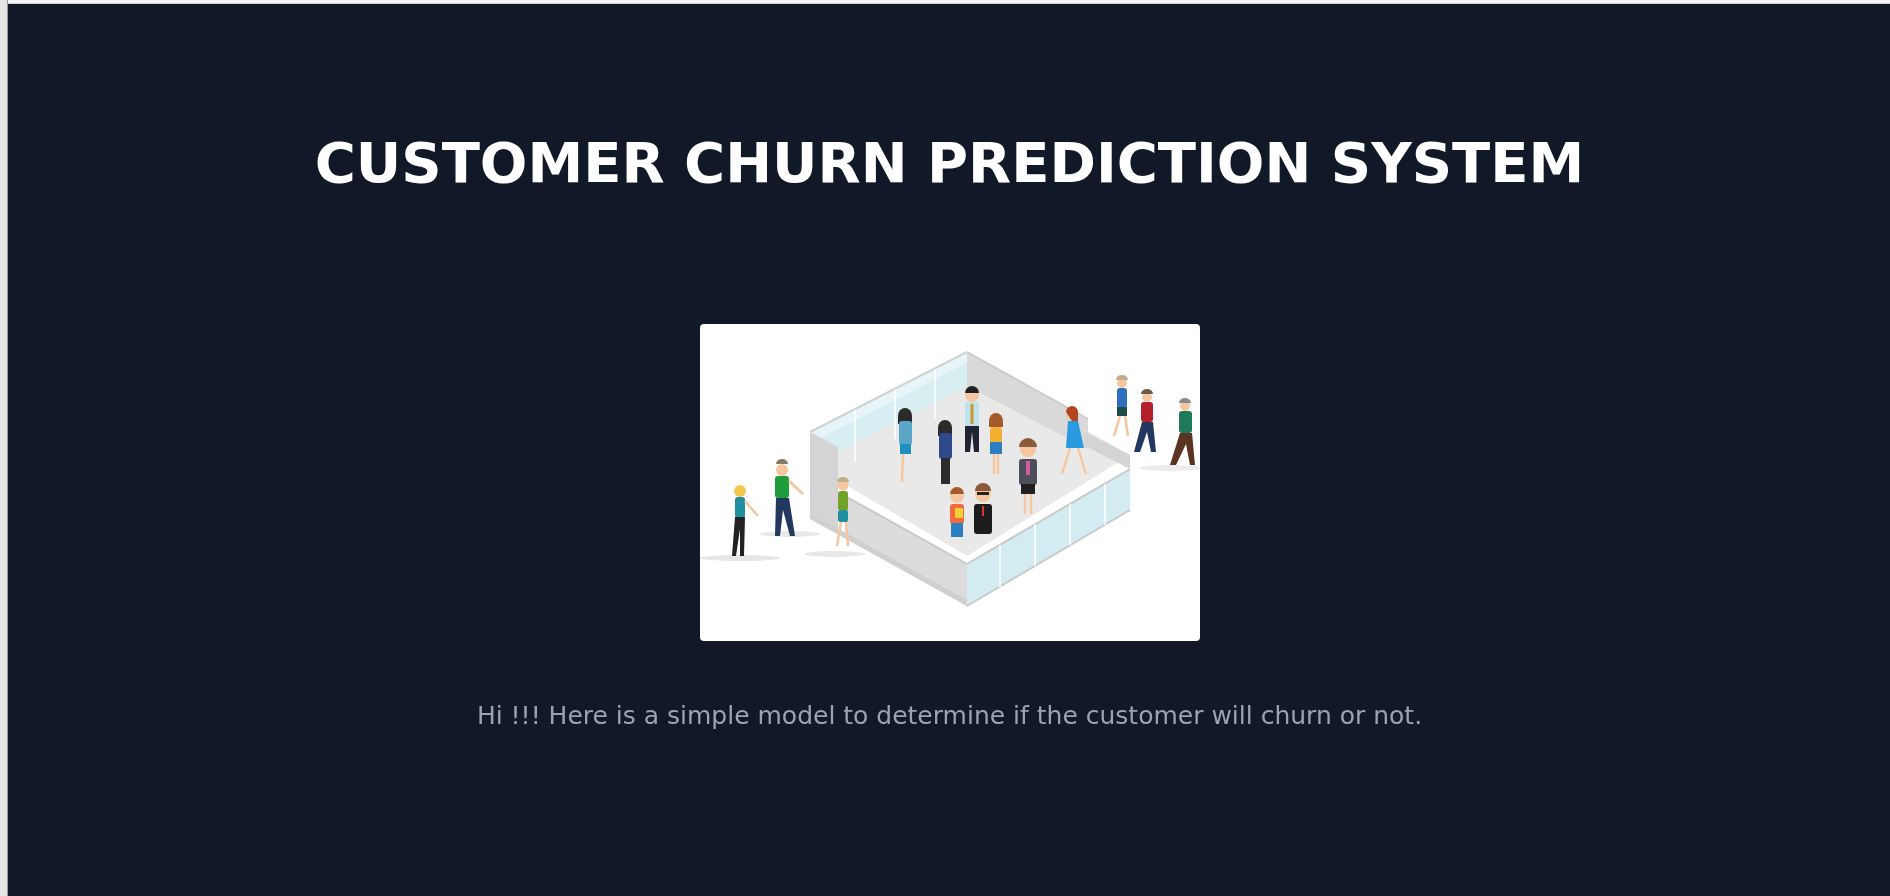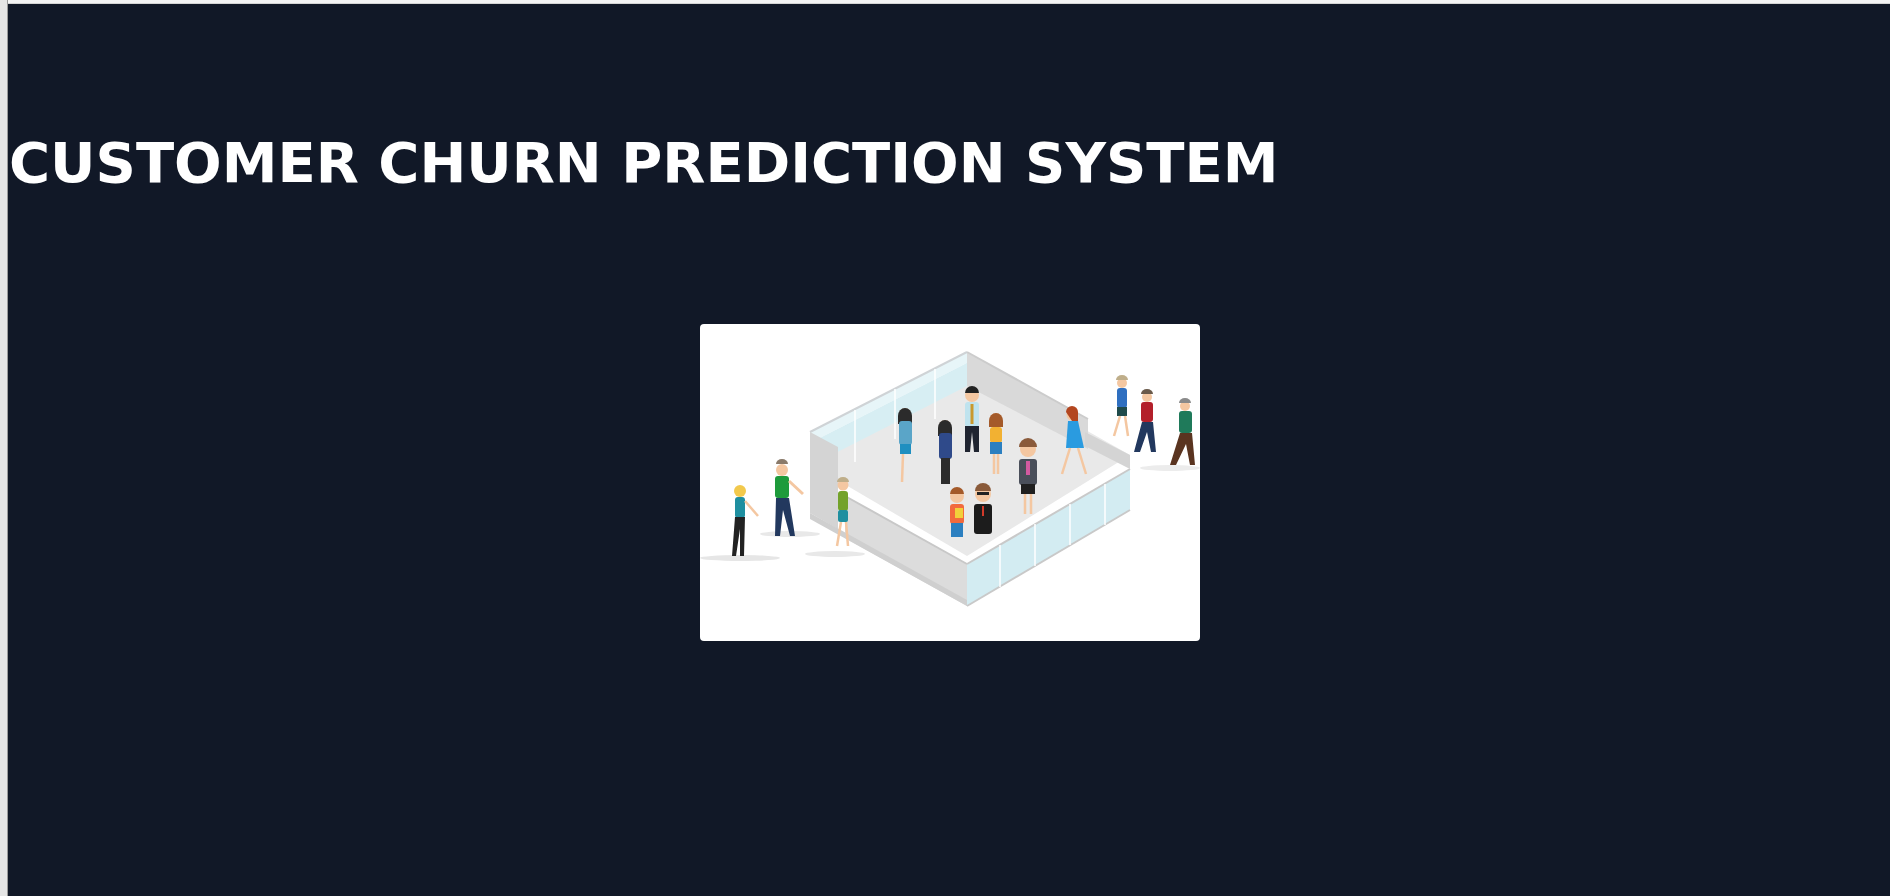--- a/index.html
+++ b/index.html
@@ -30,21 +30,21 @@
   .page {
     position: absolute;
     left: 9px; top: 5px;
     width: 1881px; height: 891px;
     background: #111827;
   }
   .title {
     position: absolute;
     left: 0; top: 122px;
     width: 1881px;
-    text-align: left;
+    text-align: center;
     color: #ffffff;
     font-size: 56px;
     font-weight: 600;
     letter-spacing: 0px;
     margin: 0;
     line-height: 72px;
   }
   .hero-card {
     position: absolute;
     left: 691px; top: 319px;
@@ -217,13 +217,14 @@
 
       <g>
         <circle cx="485" cy="82" r="5" fill="#f4c7a1"></circle>
         <path d="M479,79 a6,5 0 0,1 12,0 z" fill="#8a8a8a"></path>
         <rect x="479" y="87" width="13" height="22" rx="3" fill="#1f7a5a"></rect>
         <polygon points="480,109 492,109 495,141 490,141 486,120 476,141 470,141" fill="#5a3420"></polygon>
       </g>
     </svg>
   </div>
 
+  <p class="intro">Hi !!! Here is a simple model to determine if the customer will churn or not.</p>
 </main>
 
 </body></html>

